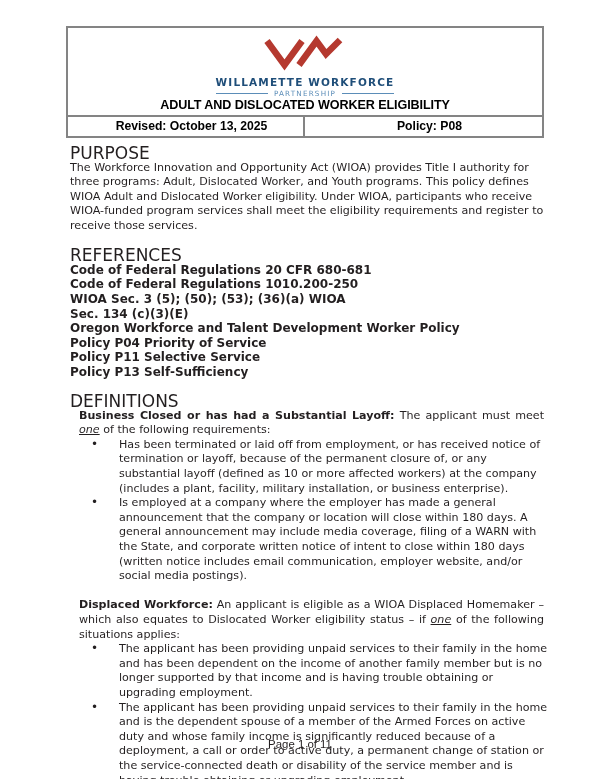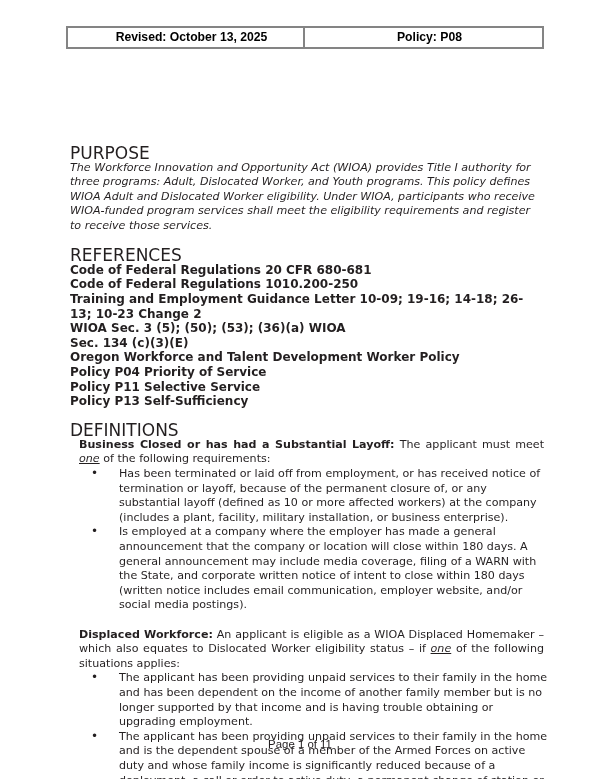--- a/index.html
+++ b/index.html
@@ -126,21 +126,20 @@
     font-size: 17px;
     line-height: 14.6px;
     margin: 0;
     font-weight: normal;
   }
 
   .para {
     margin: 0;
     font-size: 11.1px;
     line-height: 14.6px;
-    font-style: italic;
   }
 
   .spacer-line {
     height: 14.6px;
   }
 
   .ref-list p {
     margin: 0;
     font-size: 12px;
     line-height: 14.6px;
@@ -192,39 +191,59 @@
     color: #231f20;
   }
 </style>
 </head>
 <body>
 
 <div class="page">
 
   <div class="header-table">
 
+    <div class="header-brand-cell">
+
+      <div class="logo-wrap">
+        <svg width="82" height="40" viewBox="0 0 164 80" aria-hidden="true">
+          <g fill="none" stroke="#b5392f" stroke-width="13" stroke-linecap="butt" stroke-linejoin="miter">
+            <path d="M6 14 L41 62 L76 14"></path>
+            <path d="M70 62 L105 14 L124 40 L152 12"></path>
+          </g>
+        </svg>
+      </div>
+
+      <div class="brand-name">WILLAMETTE WORKFORCE</div>
+
+      <div class="brand-sub">
+        <span class="rule"></span>
+        <span class="sub-text">PARTNERSHIP</span>
+        <span class="rule"></span>
+      </div>
+
+      <div class="doc-title">ADULT AND DISLOCATED WORKER ELIGIBILITY</div>
+    </div>
 
     <div class="header-meta-row">
       <div class="header-meta-cell left">Revised: October 13, 2025</div>
       <div class="header-meta-cell">Policy: P08</div>
     </div>
   </div>
 
   <div class="body-content">
 
     <div class="sec-head">PURPOSE</div>
     <p class="para">The Workforce Innovation and Opportunity Act (WIOA) provides Title I authority for three programs: Adult, Dislocated Worker, and Youth programs. This policy defines WIOA Adult and Dislocated Worker eligibility. Under WIOA, participants who receive WIOA-funded program services shall meet the eligibility requirements and register to receive those services.</p>
 
     <div class="spacer-line"></div>
 
     <div class="sec-head">REFERENCES</div>
     <div class="ref-list">
       <p>Code of Federal Regulations 20 CFR 680-681</p>
       <p>Code of Federal Regulations 1010.200-250</p>
-      <p>Training and Employment Guidance Letter 10-09; 19-16; 14-18; 26-13; 10-23 Change 2</p>
       <p>WIOA Sec. 3 (5); (50); (53); (36)(a) WIOA</p>
       <p>Sec. 134 (c)(3)(E)</p>
       <p>Oregon Workforce and Talent Development Worker Policy</p>
       <p>Policy P04 Priority of Service</p>
       <p>Policy P11 Selective Service</p>
       <p>Policy P13 Self-Sufficiency</p>
     </div>
 
     <div class="spacer-line"></div>
 

